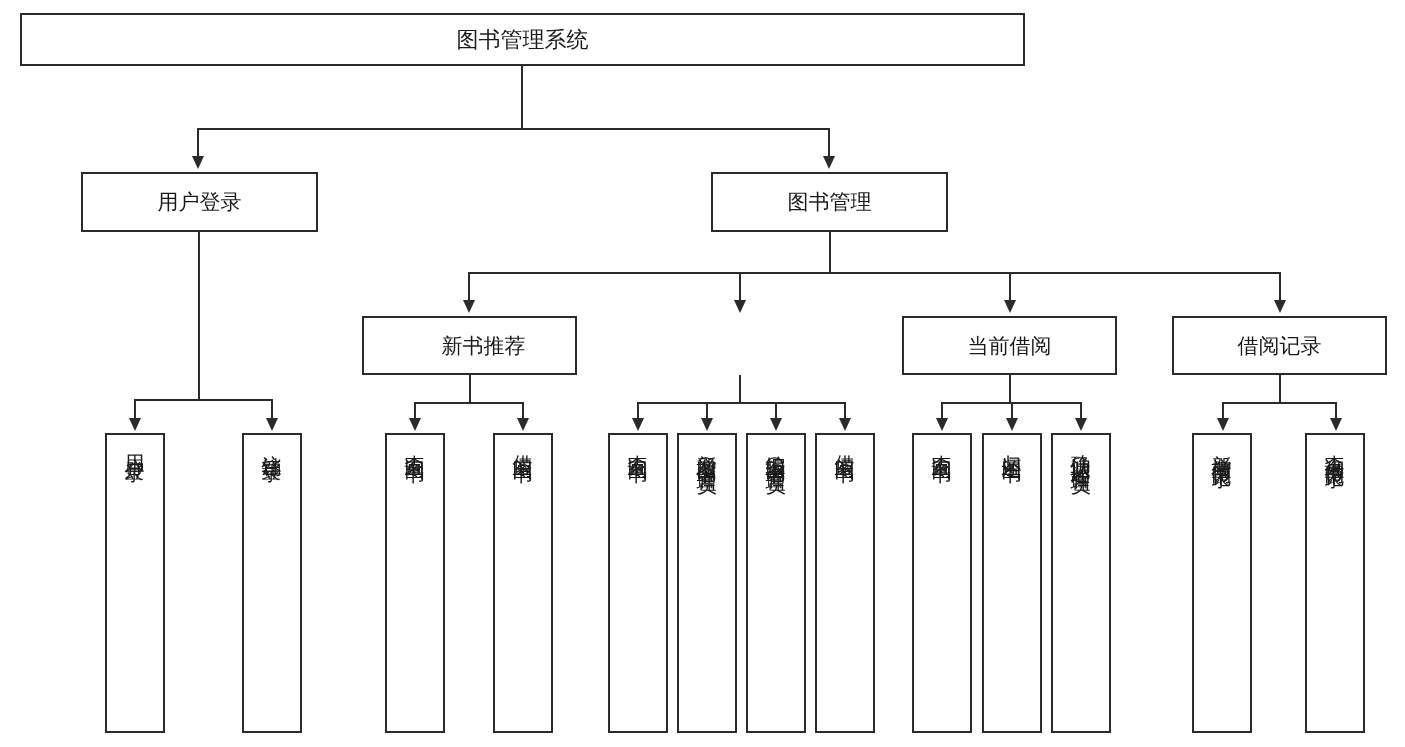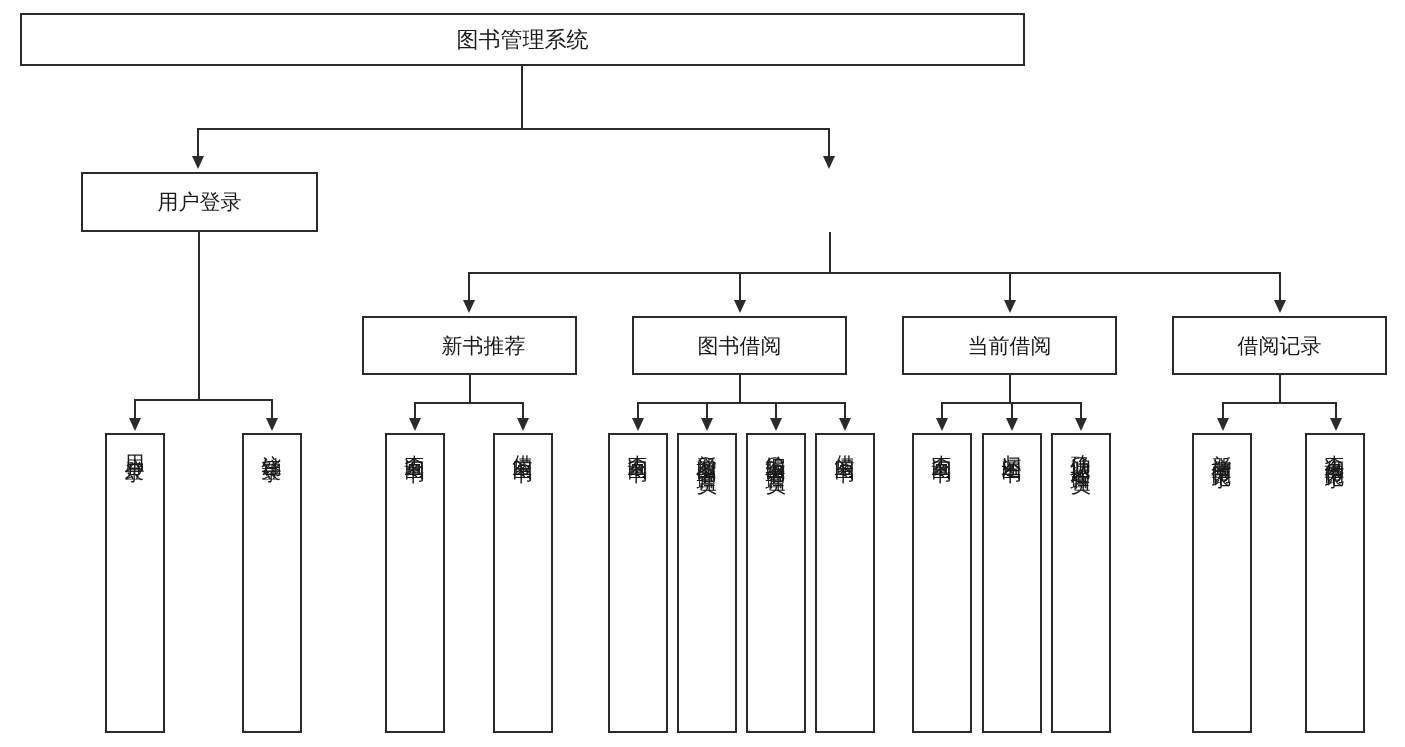--- a/index.html
+++ b/index.html
@@ -86,20 +86,23 @@
 
   <div class="ln vline" style="left:197px; top:128px; width:2px; height:30px;"></div>
   <div class="arrow" style="left:192px; top:156px;"></div>
   <div class="ln vline" style="left:828px; top:128px; width:2px; height:30px;"></div>
   <div class="arrow" style="left:823px; top:156px;"></div>
 
   <div class="node lvl1" style="left:81px; top:172px; width:237px; height:60px;">
     <span class="htext">用户登录</span>
   </div>
 
+  <div class="node lvl1" style="left:711px; top:172px; width:237px; height:60px;">
+    <span class="htext">图书管理</span>
+  </div>
 
   <div class="ln vline" style="left:198px; top:232px; width:2px; height:168px;"></div>
   <div class="ln hline" style="left:134px; top:399px; width:137px; height:2px;"></div>
   <div class="ln vline" style="left:134px; top:399px; width:2px; height:21px;"></div>
   <div class="arrow" style="left:129px; top:418px;"></div>
   <div class="ln vline" style="left:271px; top:399px; width:2px; height:21px;"></div>
   <div class="arrow" style="left:266px; top:418px;"></div>
 
   <div class="ln vline" style="left:829px; top:232px; width:2px; height:41px;"></div>
   <div class="ln hline" style="left:468px; top:272px; width:812px; height:2px;"></div>
@@ -109,23 +112,20 @@
   <div class="arrow" style="left:734px; top:300px;"></div>
   <div class="ln vline" style="left:1009px; top:272px; width:2px; height:30px;"></div>
   <div class="arrow" style="left:1004px; top:300px;"></div>
   <div class="ln vline" style="left:1279px; top:272px; width:2px; height:30px;"></div>
   <div class="arrow" style="left:1274px; top:300px;"></div>
 
   <div class="node lvl2" style="left:362px; top:316px; width:215px; height:59px;padding-left:28px;">
     <span class="htext">新书推荐</span>
   </div>
 
-  <div class="node lvl2" style="left:632px; top:316px; width:215px; height:59px;">
-    <span class="htext">图书借阅</span>
-  </div>
 
   <div class="node lvl2" style="left:902px; top:316px; width:215px; height:59px;">
     <span class="htext">当前借阅</span>
   </div>
 
   <div class="node lvl2" style="left:1172px; top:316px; width:215px; height:59px;">
     <span class="htext">借阅记录</span>
   </div>
 
   <div class="ln vline" style="left:469px; top:375px; width:2px; height:28px;"></div>

